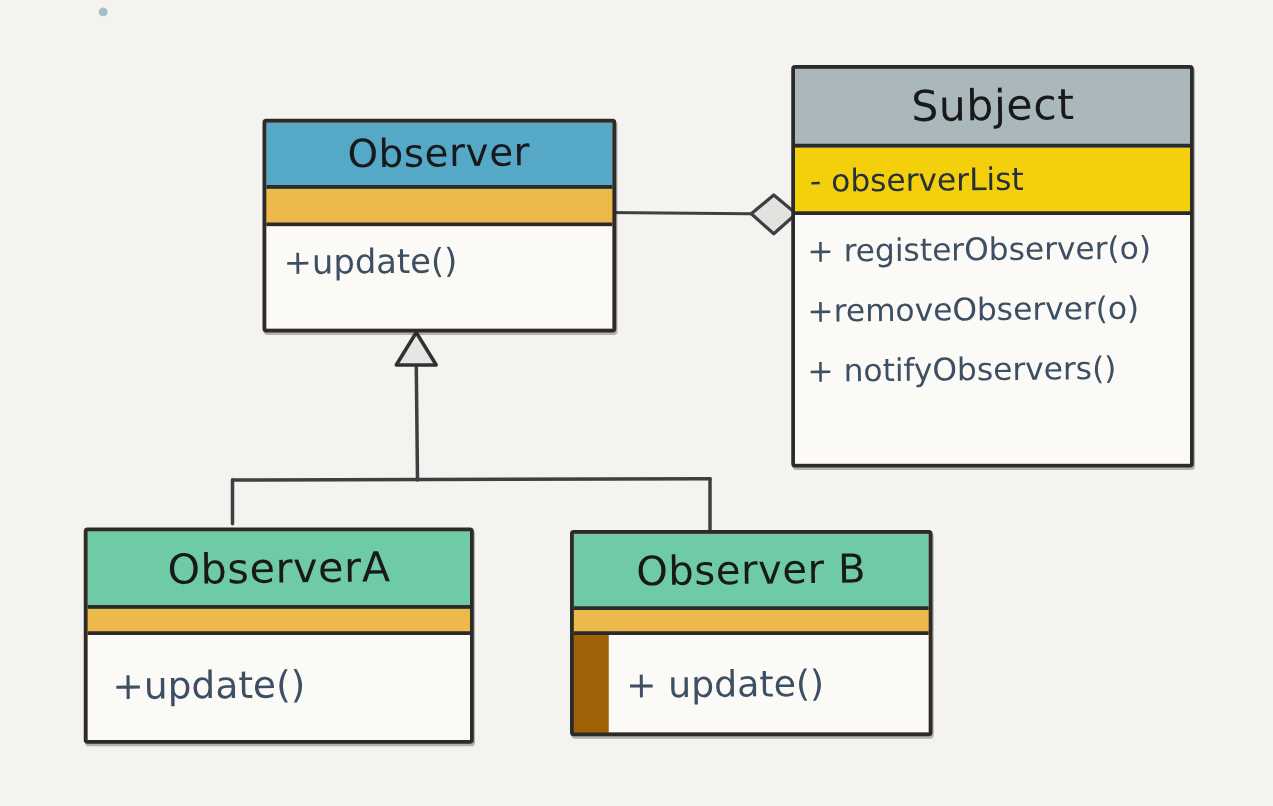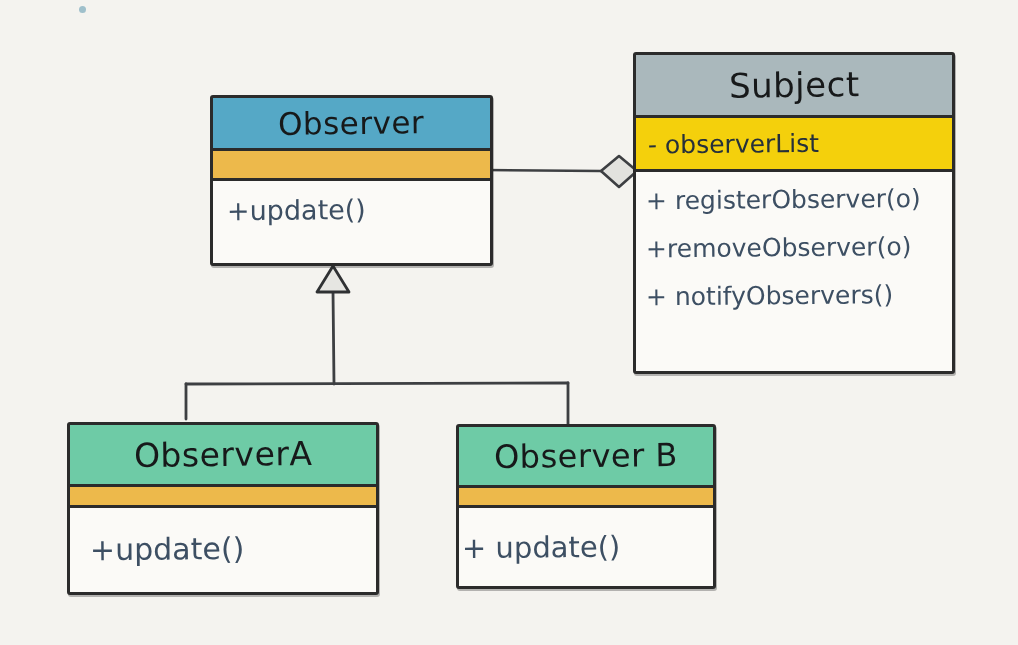--- a/index.html
+++ b/index.html
@@ -131,33 +131,33 @@
     height: 21px;
     background: #edb94b;
   }
   #observer-a .uml-methods { height: 84px; padding-left: 20px; }
   #observer-a .member { font-size: 30px; line-height: 70px; }
 
   
   #observer-b {
     left: 456px;
     top: 424px;
-    width: 260px;
+    width: 290px;
     height: 165px;
   }
   #observer-b .uml-header {
     height: 61px;
     background: #6ecba6;
   }
   #observer-b .uml-title { font-size: 32px; }
   #observer-b .uml-attrs {
     height: 20px;
     background: #edb94b;
   }
-  #observer-b .uml-methods { height: 78px; padding-left: 3px; }
+  #observer-b .uml-methods { height: 78px; padding-left: 14px; margin-left: 28px; }
   #observer-b .member { font-size: 29px; line-height: 66px; }
 
   
   #stray-dot {
     position: absolute;
     left: 79px;
     top: 6px;
     width: 7px;
     height: 7px;
     border-radius: 50%;

